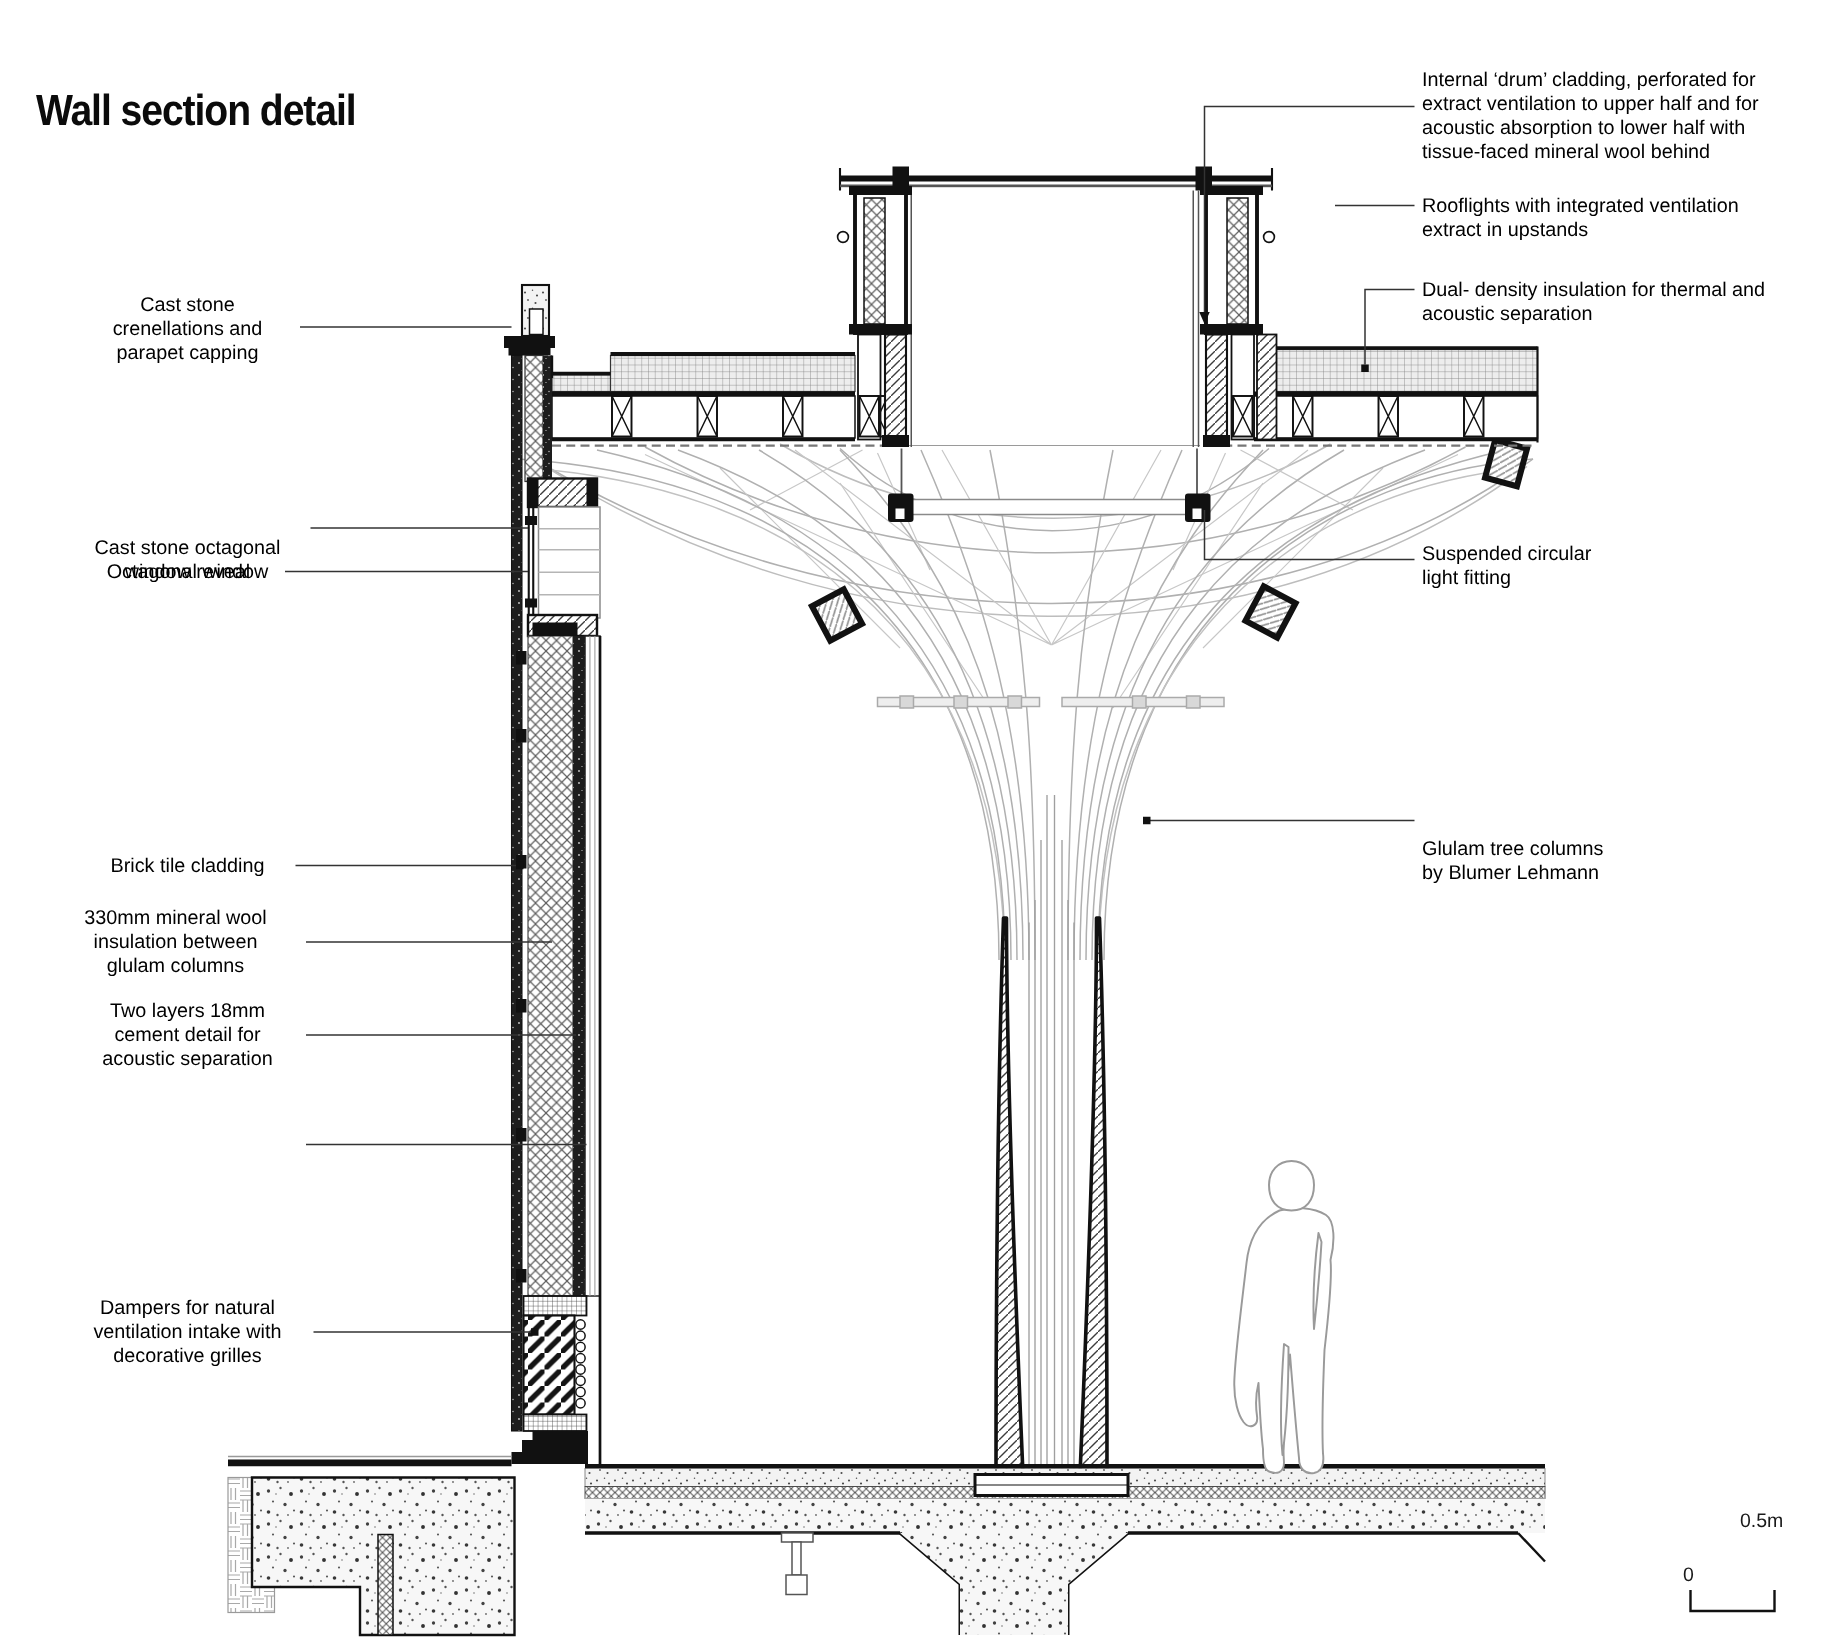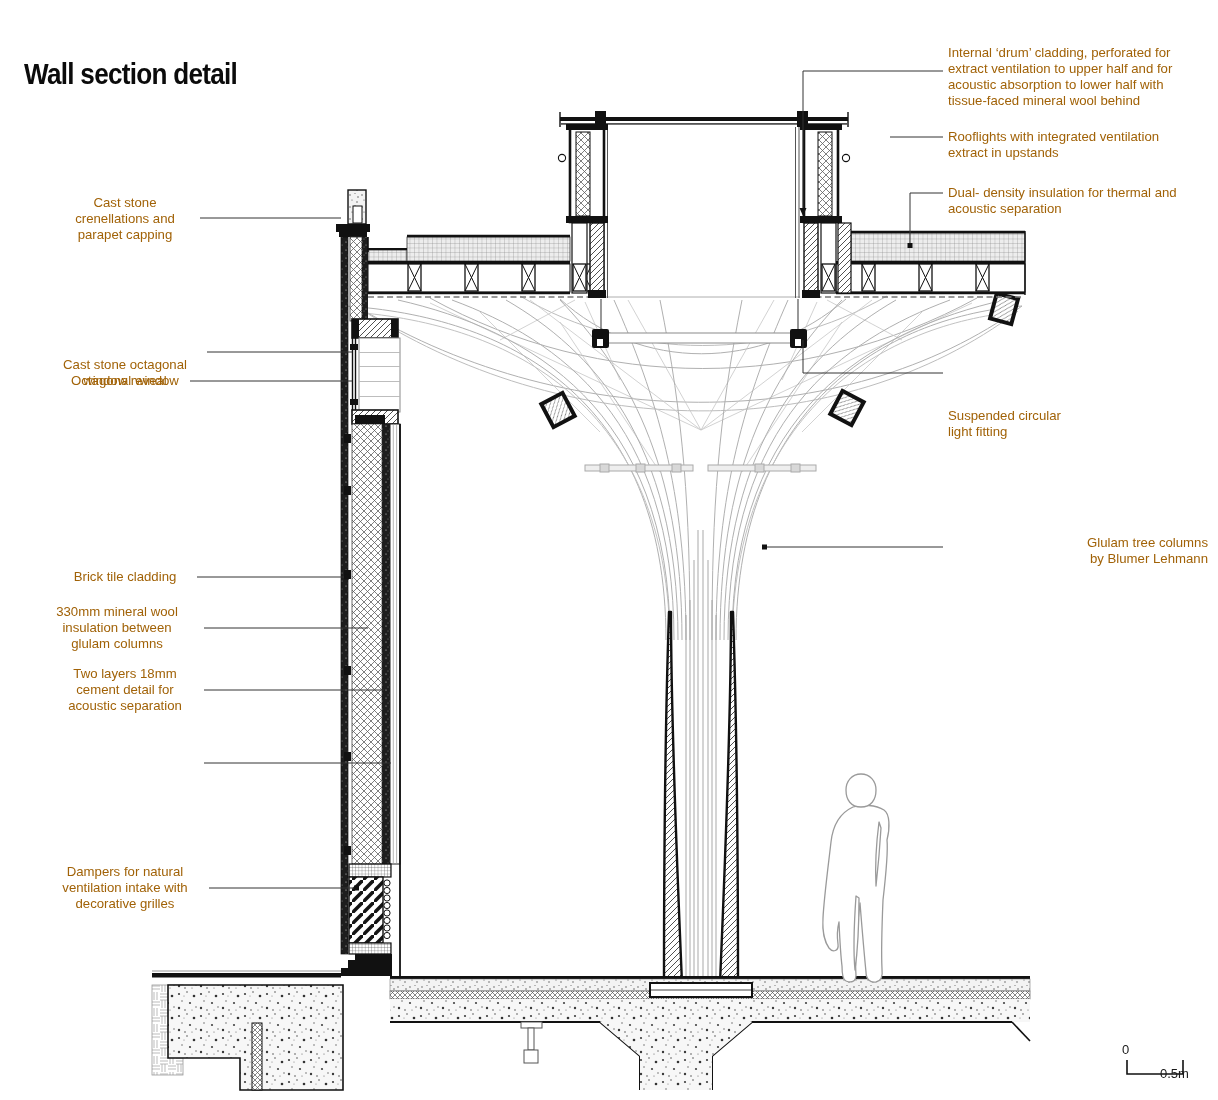--- a/index.html
+++ b/index.html
@@ -6,21 +6,21 @@
   .canvas{
     position:relative;width:1218px;height:1100px;background:#fff;overflow:hidden;
     font-family:"Liberation Sans","DejaVu Sans",sans-serif;color:#1f1f1f;
   }
   .title{
     position:absolute;left:24px;top:58px;
     font-size:29px;font-weight:900;letter-spacing:-0.8px;color:#0b0b0b;
     transform:scaleX(0.9);transform-origin:left top;white-space:nowrap;
   }
   .ann{
-    position:absolute;font-size:13.2px;line-height:16px;white-space:pre-line;color:#a16207;
+    position:absolute;font-size:13.2px;line-height:16px;white-space:pre-line;color:#000000;
   }
   .ann-left{text-align:center;width:150px;}
   .ann-right{text-align:left;width:260px;}
   .scale-text{position:absolute;font-size:13px;color:#1a1a1a;}
   svg{position:absolute;left:0;top:0;}
 </style>
 </head>
 <body>
 
 <div class="canvas">
@@ -400,21 +400,21 @@
 decorative grilles</div>
 
   <div class="ann ann-right" style="left:948px;top:45px;">Internal ‘drum’ cladding, perforated for
 extract ventilation to upper half and for
 acoustic absorption to lower half with
 tissue-faced mineral wool behind</div>
   <div class="ann ann-right" style="left:948px;top:129px;">Rooflights with integrated ventilation
 extract in upstands</div>
   <div class="ann ann-right" style="left:948px;top:185px;">Dual- density insulation for thermal and
 acoustic separation</div>
-  <div class="ann ann-right" style="left:948px;top:361px;margin-top:47px;">Suspended circular
+  <div class="ann ann-right" style="left:948px;top:361px;">Suspended circular
 light fitting</div>
-  <div class="ann ann-right" style="left:948px;top:535px;text-align:right;">Glulam tree columns
+  <div class="ann ann-right" style="left:948px;top:558px;">Glulam tree columns
 by Blumer Lehmann</div>
 
   <div class="scale-text" style="left:1122px;top:1042px;">0</div>
-  <div class="scale-text" style="left:1160px;top:1066px;">0.5m</div>
+  <div class="scale-text" style="left:1160px;top:1006px;">0.5m</div>
 
 </div>
 
 </body></html>

